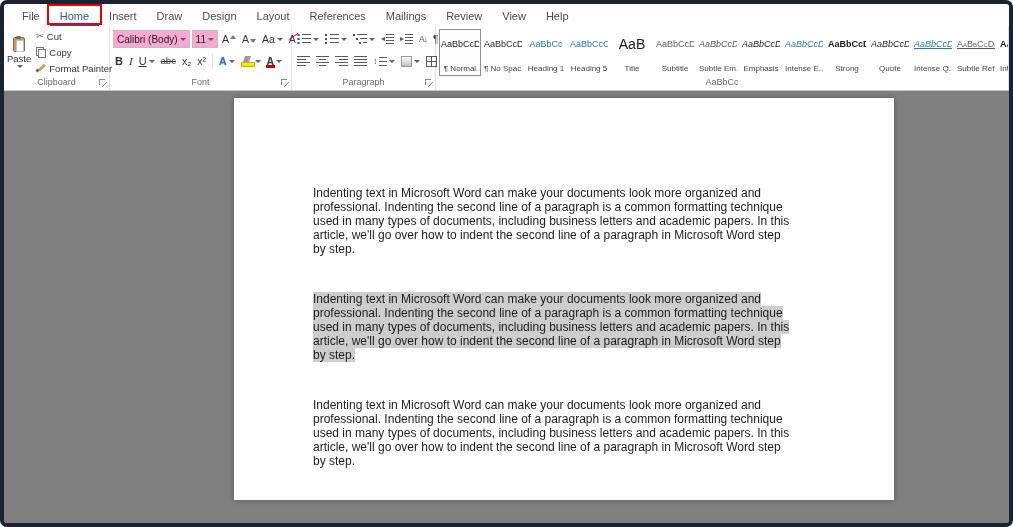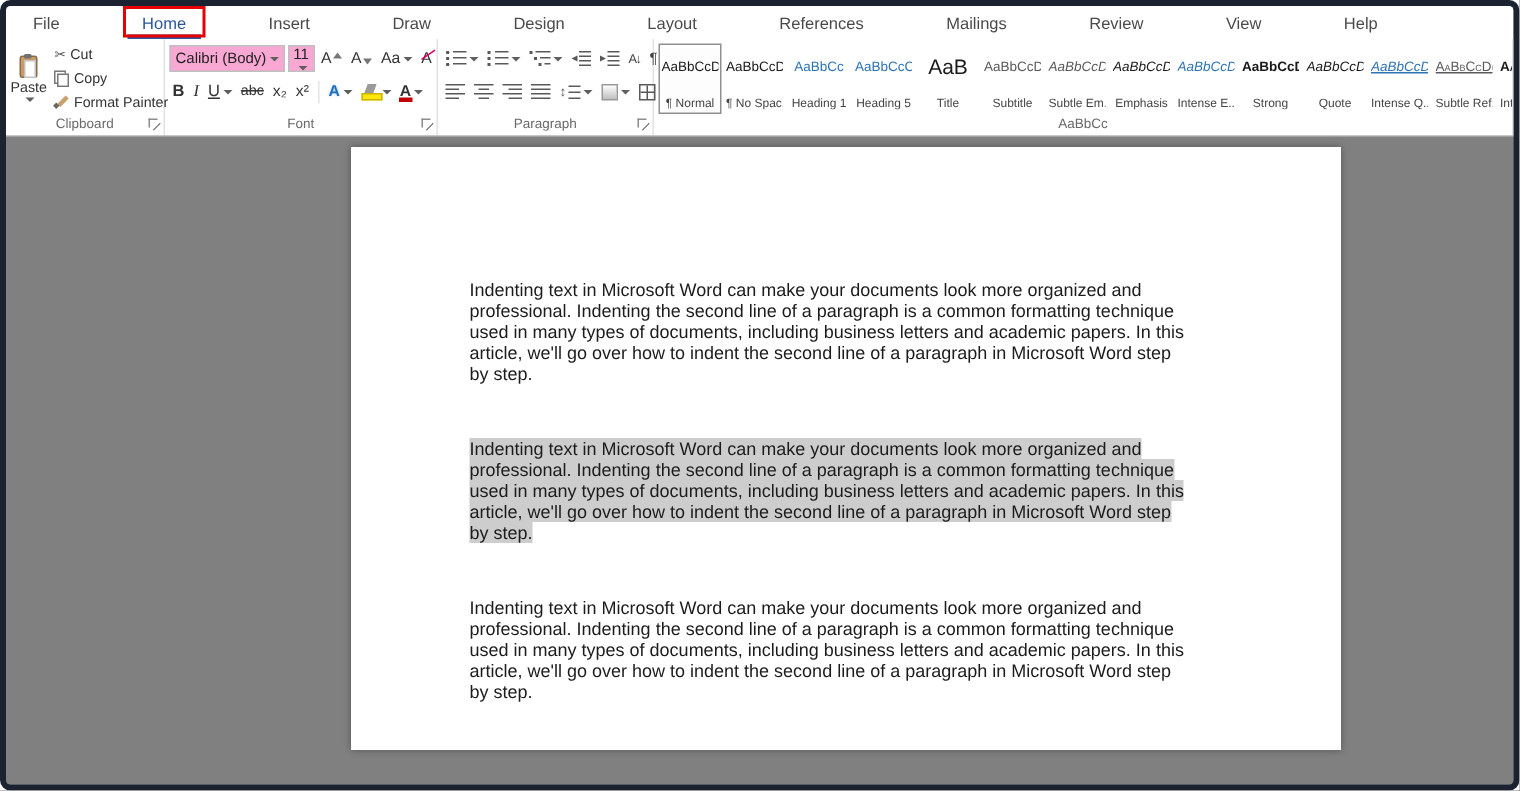--- a/index.html
+++ b/index.html
@@ -13,21 +13,21 @@
     width: 1013px; height: 527px;
     border: 4px solid #1b2230;
     border-radius: 7px;
     overflow: hidden;
     background: #808080;
     display: flex; flex-direction: column;
   }
 
   
   .ribbon { background: #ffffff; border-bottom: 1px solid #c6c6c6; flex: 0 0 auto; }
-  .tabbar { display: flex; align-items: flex-end; height: 22px; padding-left: 8px; gap: 35px; }
+  .tabbar { display: flex; align-items: flex-end; height: 22px; padding-left: 8px; }
   .tab { font-size: 11px; color: #4a4a4a; padding: 3px 10px 4px; position: relative; cursor: default; white-space: nowrap; }
   .tab.active { color: #2b579a; border-bottom: 3px solid #2b579a; padding-bottom: 1px; text-align: right; }
   .red-box { position: absolute; left: -3px; right: -3px; top: -3px; bottom: -2px; border: 2px solid #e60000; pointer-events: none; }
 
   .ribbon-body { display: flex; height: 64px; }
   .grp { position: relative; display: flex; flex-direction: column; border-right: 1px solid #e2e2e2; padding: 2px 3px 0; }
   .grp-rows { flex: 1; }
   .grp-label { font-size: 9px; color: #696969; text-align: center; padding: 1px 0 3px; }
   .g-clip { width: 106px; }
   .g-font { width: 182px; }
@@ -55,21 +55,21 @@
   .ic-copy::before { left: 0; top: 0; }
   .ic-copy::after { right: 0; bottom: 0; }
   .ic-fp { position: relative; width: 10px; height: 10px; }
   .ic-fp::before { content: ""; position: absolute; width: 8px; height: 3px; background: #caa06a; transform: rotate(-45deg); left: 2px; top: 3px; }
   .ic-fp::after { content: ""; position: absolute; width: 3px; height: 3px; background: #666; left: 0; bottom: 1px; transform: rotate(-45deg); }
 
   
   .frow { display: flex; align-items: center; gap: 2px; height: 22px; }
   .combo { border: 1px solid #bfbfbf; height: 18px; display: flex; align-items: center; justify-content: space-between; padding: 0 3px; font-size: 10px; color: #222; background: #f9a8d4; }
   .name-combo { width: 86px; }
-  .size-combo { width: 28px; flex-direction: column; }
+  .size-combo { width: 28px; }
   .combo span:first-child { overflow: hidden; white-space: nowrap; }
   .btn { display: flex; align-items: center; padding: 1px 2px; border-radius: 2px; font-size: 10.5px; color: #333; }
   .bl { line-height: 1; }
   .b-bold { font-weight: 700; font-size: 11px; }
   .b-italic { font-style: italic; font-family: "Liberation Serif", serif; font-size: 11px; }
   .b-under { text-decoration: underline; font-size: 11px; }
   .b-strike { text-decoration: line-through; font-size: 9.5px; }
   .tri-up { width: 0; height: 0; border-left: 3px solid transparent; border-right: 3px solid transparent; border-bottom: 4px solid #777; margin-left: 1px; margin-bottom: 5px; }
   .tri-down { width: 0; height: 0; border-left: 3px solid transparent; border-right: 3px solid transparent; border-top: 4px solid #777; margin-left: 1px; margin-top: 4px; }
   .clear-a { position: relative; }

